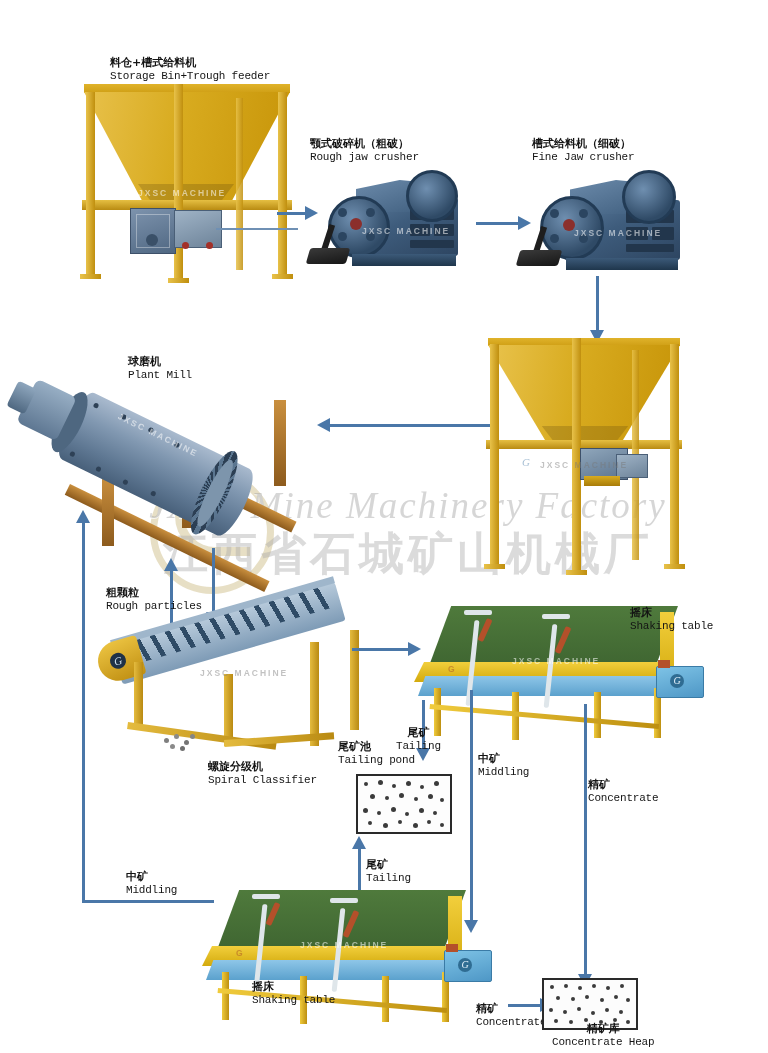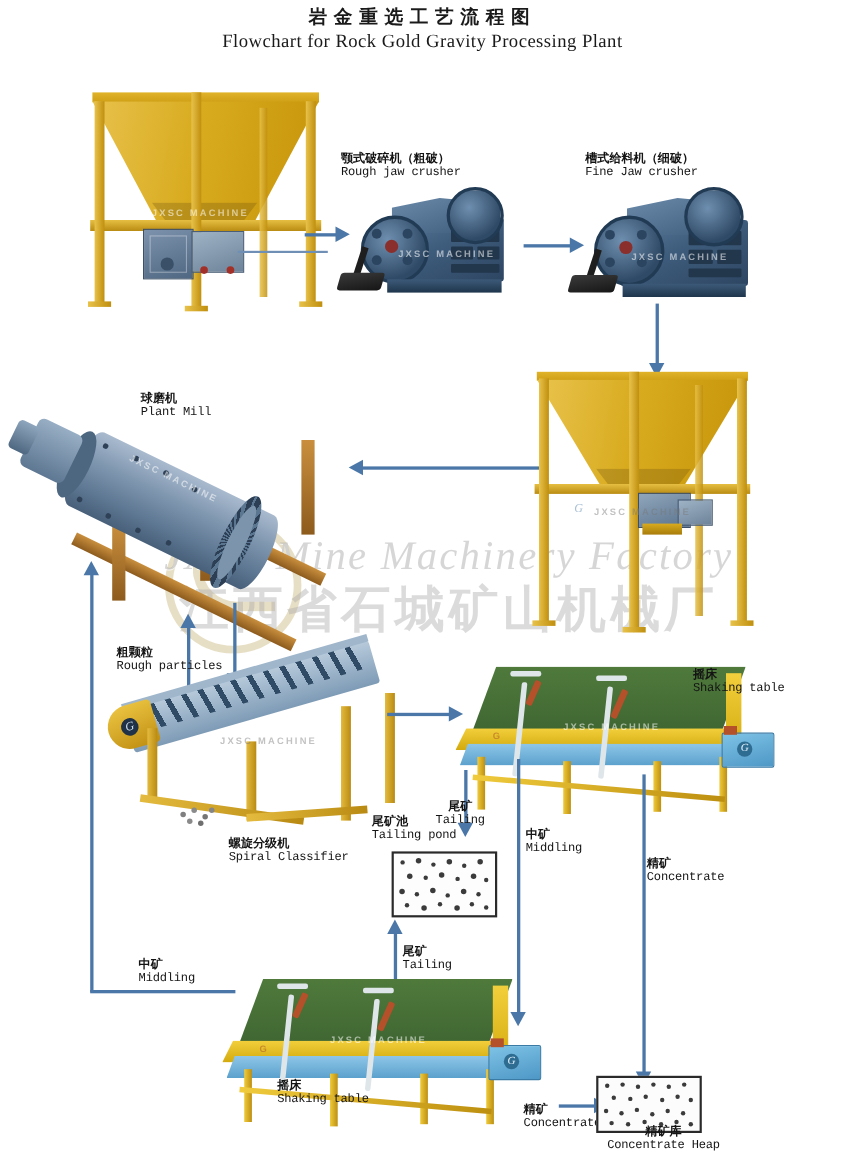--- a/index.html
+++ b/index.html
@@ -122,22 +122,20 @@
   }
   .stamp.dark{color:rgba(120,120,120,.45);}
   .gbadge{position:absolute;font-family:"Liberation Serif",serif;font-size:11px;
           font-style:italic;color:rgba(255,255,255,.75);}
 </style>
 </head>
 <body>
 
 <div id="stage">
 
-  <div class="title-cn">岩金重选工艺流程图</div>
-  <div class="title-en">Flowchart for Rock Gold Gravity Processing Plant</div>
 
   <div class="wm wm-logo"></div>
   <div class="wm wm-en">JXSC Mine Machinery Factory</div>
   <div class="wm wm-cn">江西省石城矿山机械厂</div>
 
   <div class="eq" style="left:78px;top:84px;width:220px;height:200px;">
 
     <div class="hop-top" style="left:6px;top:0;width:206px;height:9px;"></div>
 
     <div class="hop-cone" style="left:6px;top:8px;width:206px;height:108px;
@@ -162,20 +160,24 @@
     <div class="feeder-box" style="left:52px;top:124px;width:44px;height:44px;"></div>
     <div class="feeder-box2" style="left:96px;top:126px;width:46px;height:36px;"></div>
     <div style="position:absolute;left:58px;top:130px;width:32px;height:32px;
          border:1px solid rgba(255,255,255,.35);"></div>
     <div style="position:absolute;left:68px;top:150px;width:12px;height:12px;border-radius:50%;
          background:#3a5068;"></div>
 
     <div style="position:absolute;left:104px;top:158px;width:7px;height:7px;border-radius:50%;background:#a33028;"></div>
     <div style="position:absolute;left:128px;top:158px;width:7px;height:7px;border-radius:50%;background:#a33028;"></div>
     <div class="stamp" style="left:60px;top:104px;">JXSC  MACHINE</div>
+  </div>
+  <div class="cap" style="left:110px;top:56px;">
+    <span class="cn">料仓+槽式给料机</span>
+    <span class="en">Storage Bin+Trough feeder</span>
   </div>
 
   <div class="thin h" style="left:216px;top:228px;width:82px;"></div>
 
   <div class="eq jaw" style="left:306px;top:168px;width:162px;height:104px;">
     <div class="jaw-body" style="left:44px;top:30px;width:108px;height:58px;"></div>
     <div class="jaw-top" style="left:50px;top:12px;width:78px;height:32px;
          clip-path:polygon(0 28%,56% 0,100% 10%,100% 100%,0 100%);"></div>
 
     <div class="jaw-slot" style="left:104px;top:40px;width:20px;height:12px;"></div>

